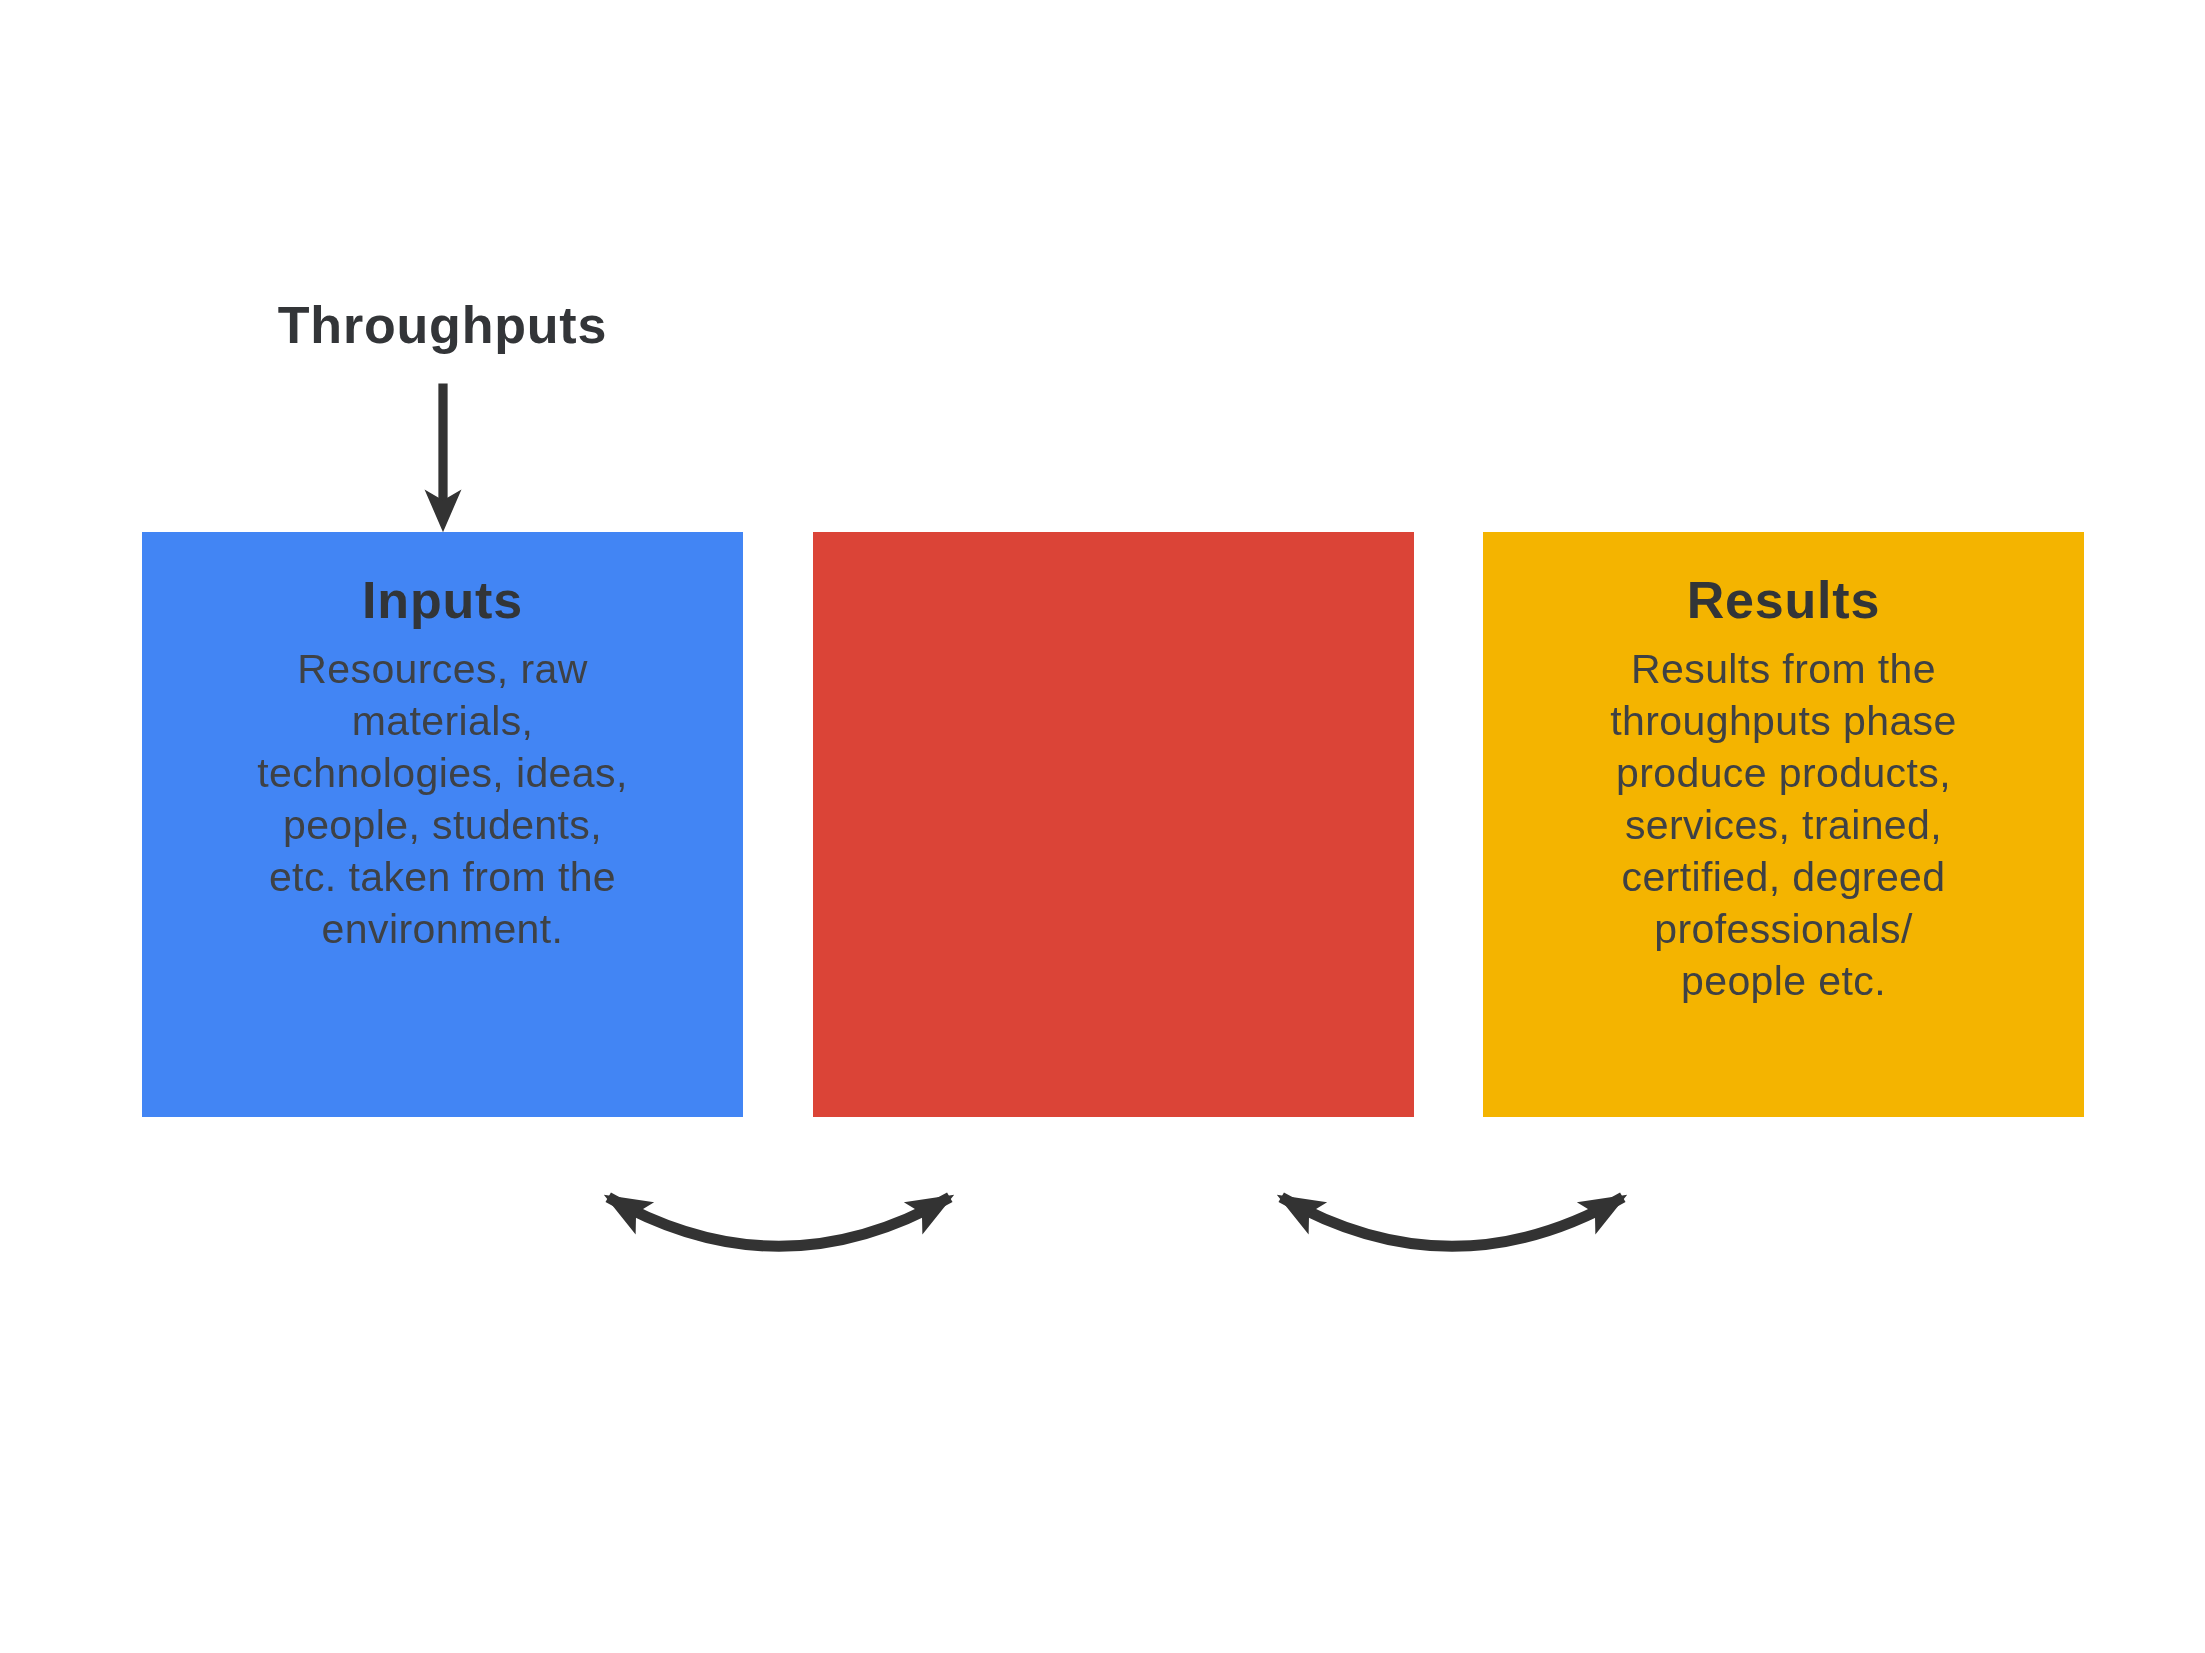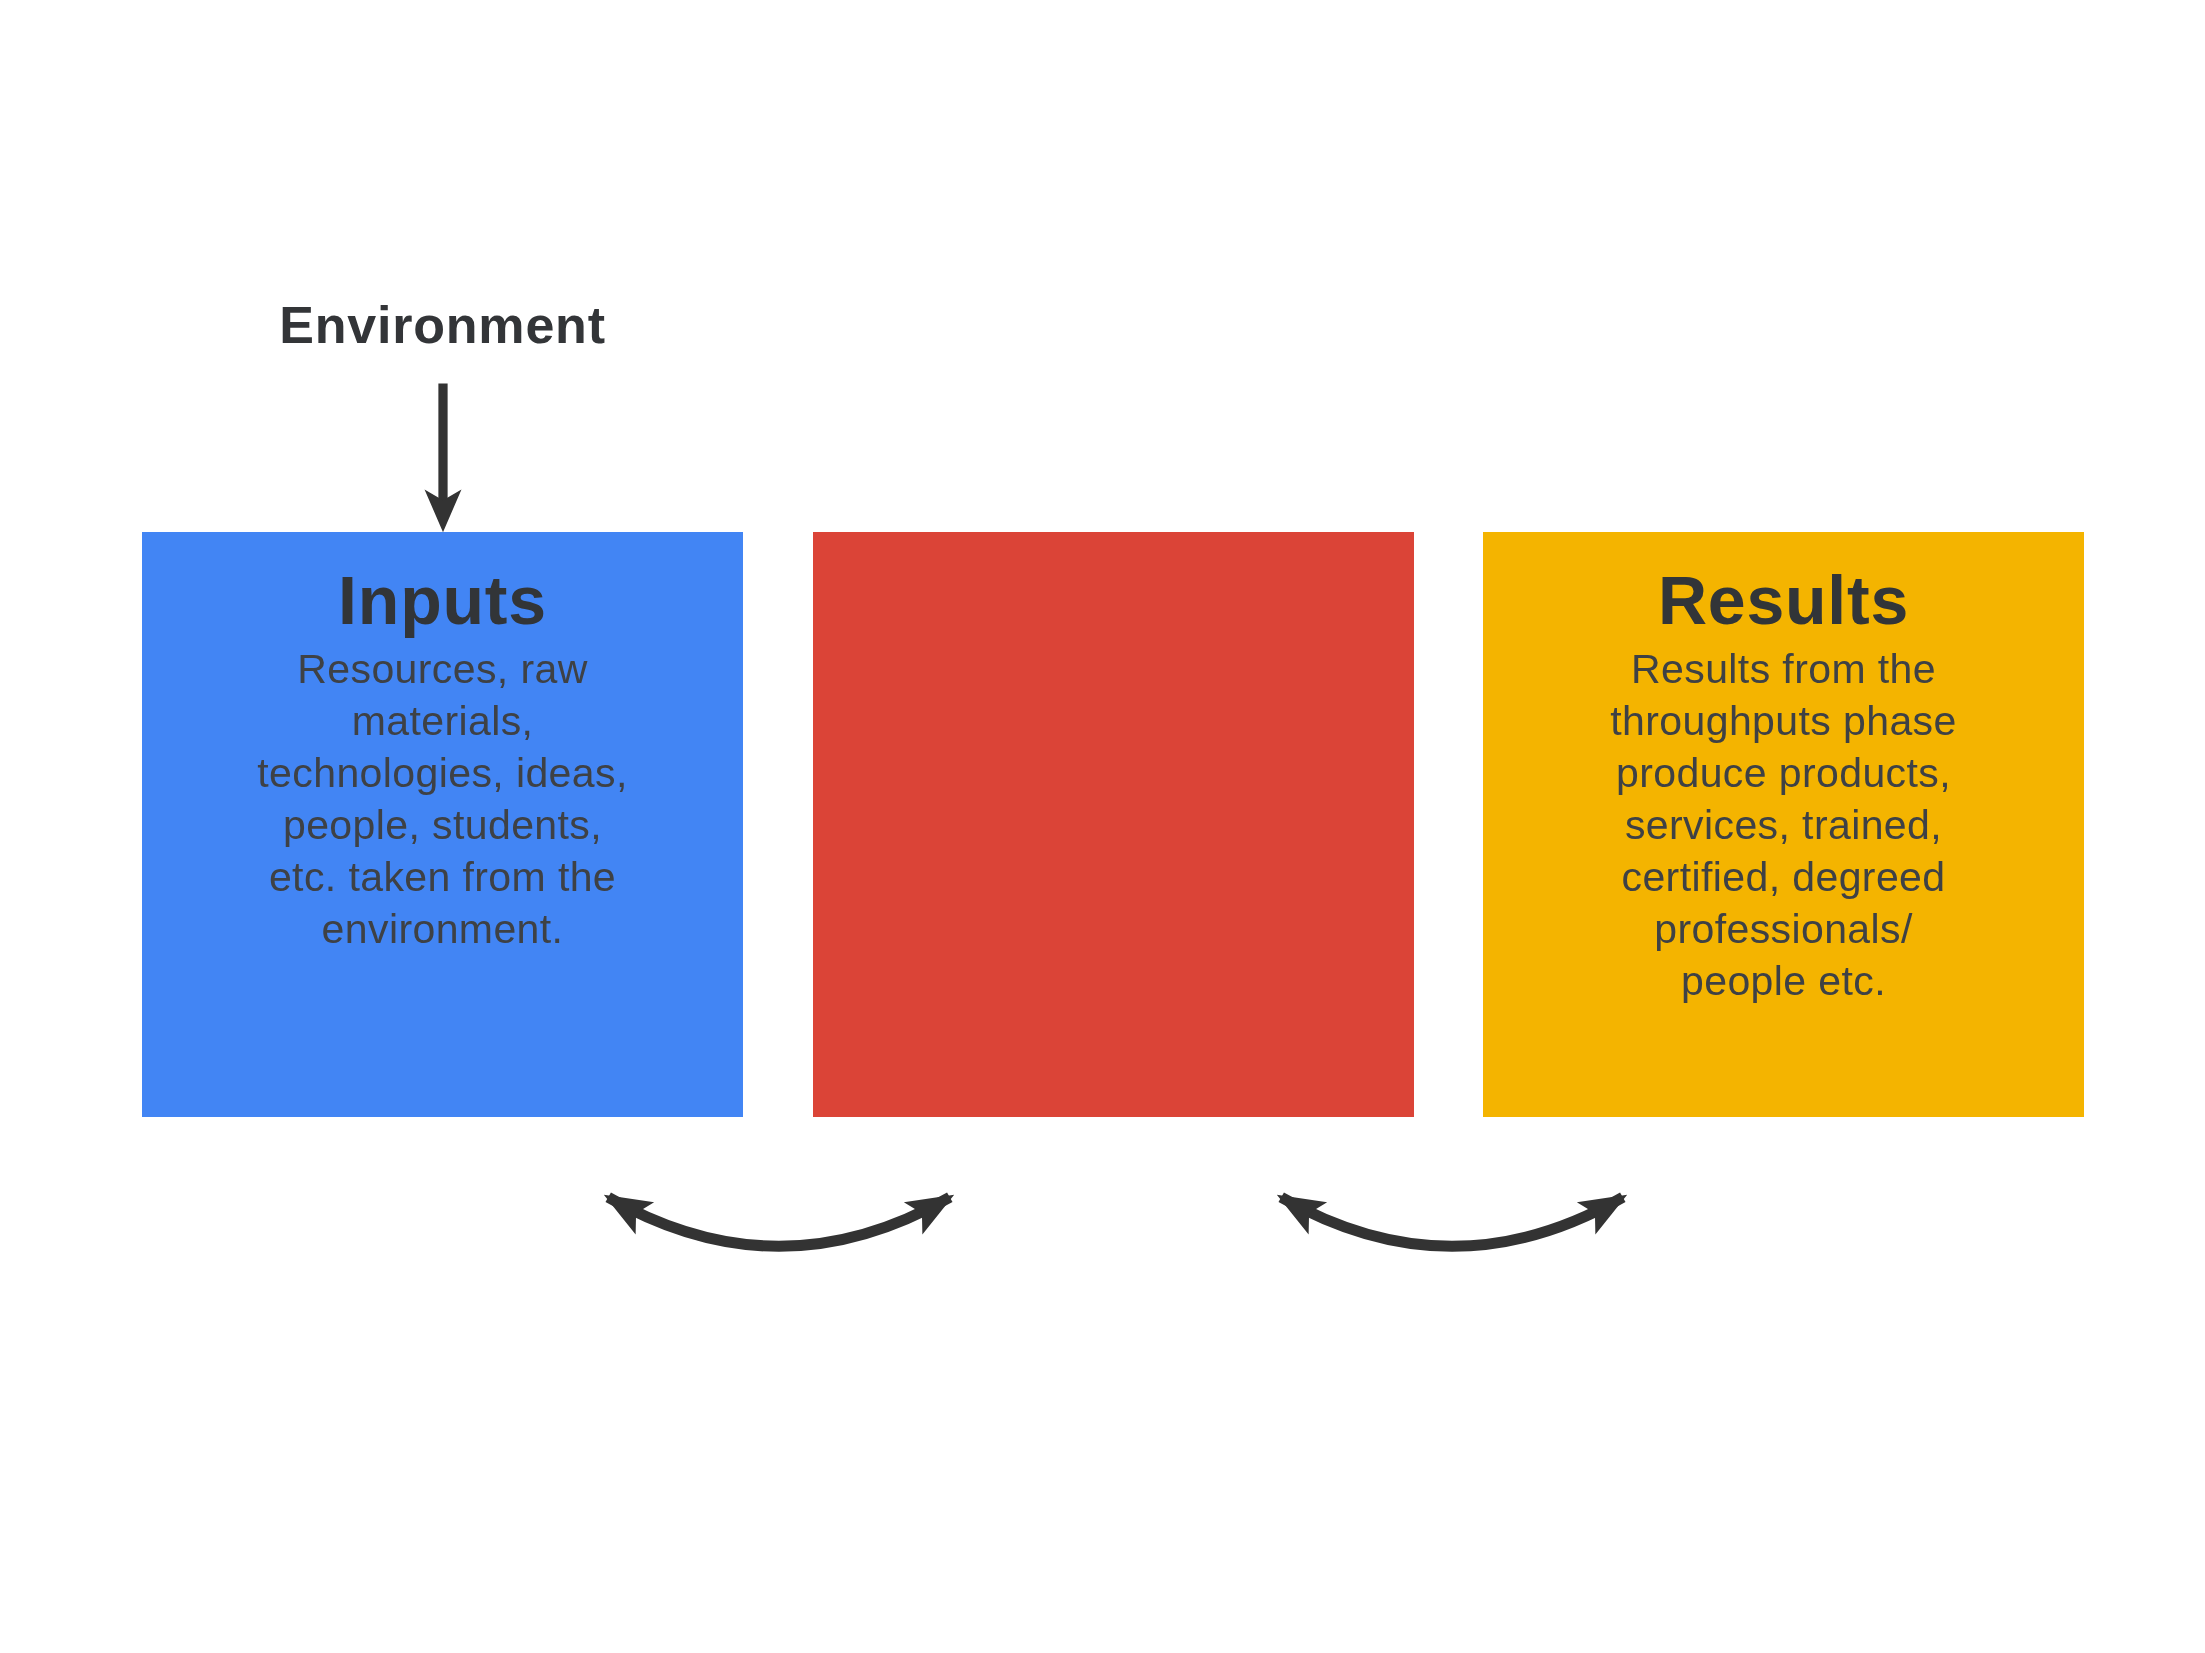--- a/index.html
+++ b/index.html
@@ -37,21 +37,21 @@
     top: 532px;
     width: 601px;
     height: 585px;
   }
   .box-blue   { left: 142px; }
   .box-red    { left: 813px; }
   .box-yellow { left: 1483px; }
   .box-title {
     margin-top: 37px;
     text-align: center;
-    font-size: 68px;
+    font-size: 52px;
     line-height: 63px;
     font-weight: 700;
     letter-spacing: 0.8px;
     color: #323538;
   }
   .box-body {
     margin-top: 11px;
     text-align: center;
     font-size: 41px;
     line-height: 52px;
@@ -65,21 +65,21 @@
     overflow: visible;
   }
   .curve-a { left: 593px; }
   .curve-b { left: 1266px; }
 </style>
 </head>
 <body>
 
 <div class="canvas">
 
-  <div class="env-label">Environment</div>
+  <div class="env-label">Throughputs</div>
 
   <svg class="down-arrow" width="42" height="161" viewBox="0 0 50 190">
     <path d="M 25 7 L 25 150" fill="none" stroke-width="11" style="stroke: rgb(51, 51, 51);"></path>
     <path d="M 25 184 L 3 133 L 25 146 L 47 133 Z" style="fill: rgb(51, 51, 51);"></path>
   </svg>
 
   <div class="box box-blue" style="background-color: rgb(66, 133, 244);">
     <div class="box-title">Inputs</div>
     <div class="box-body">Resources, raw
 materials,

